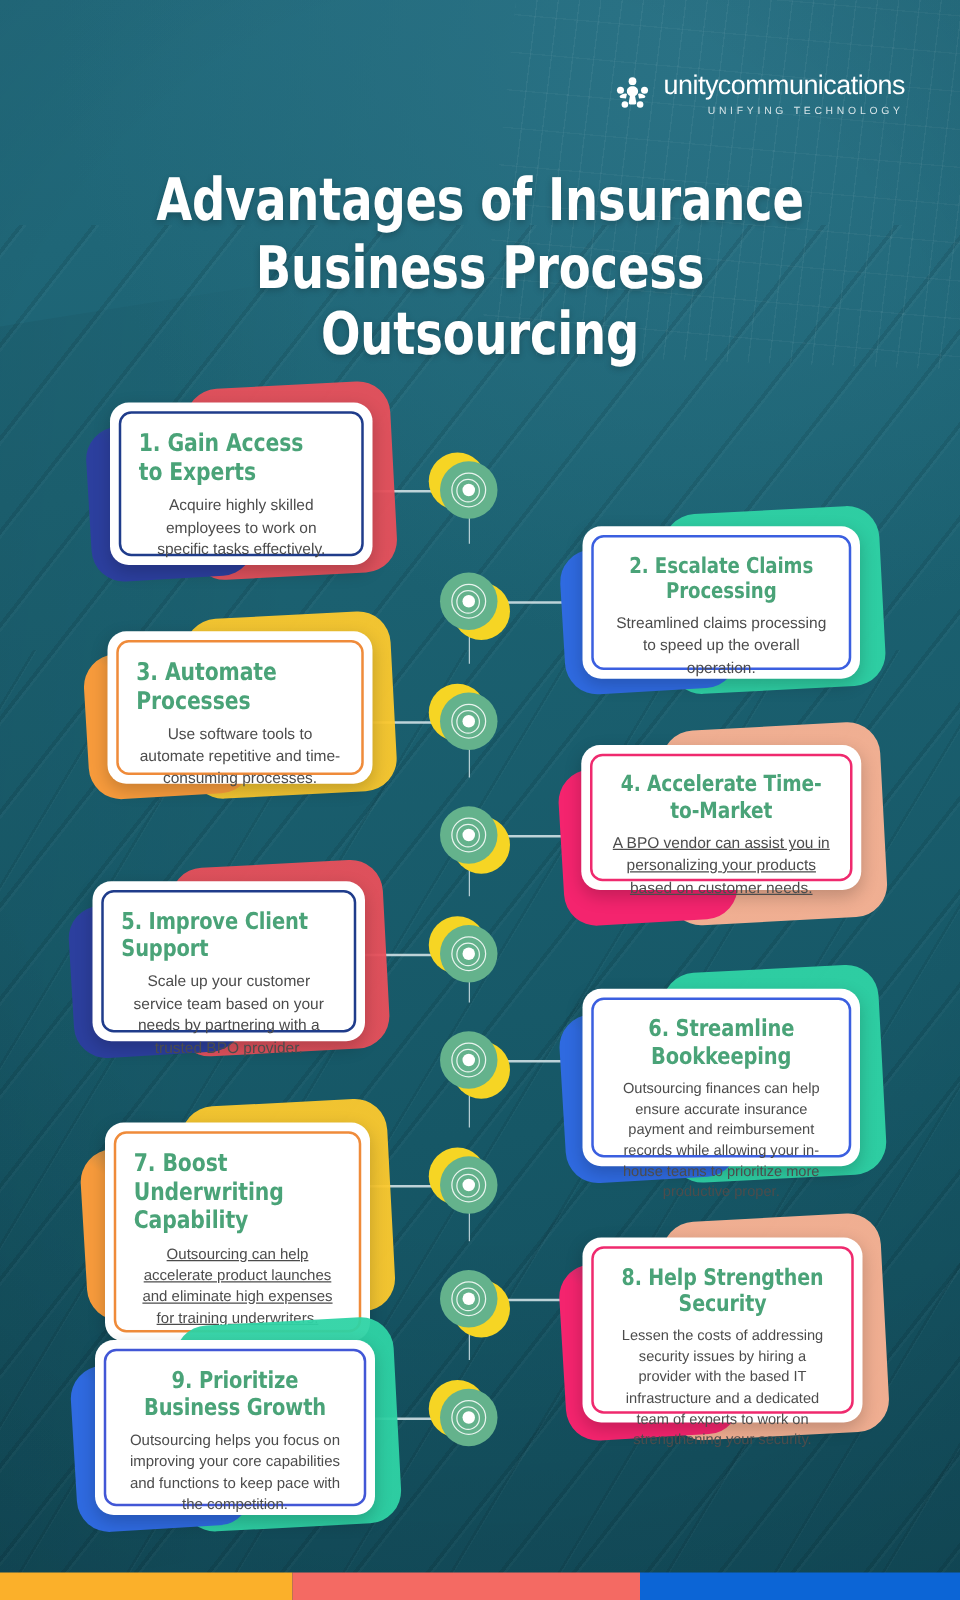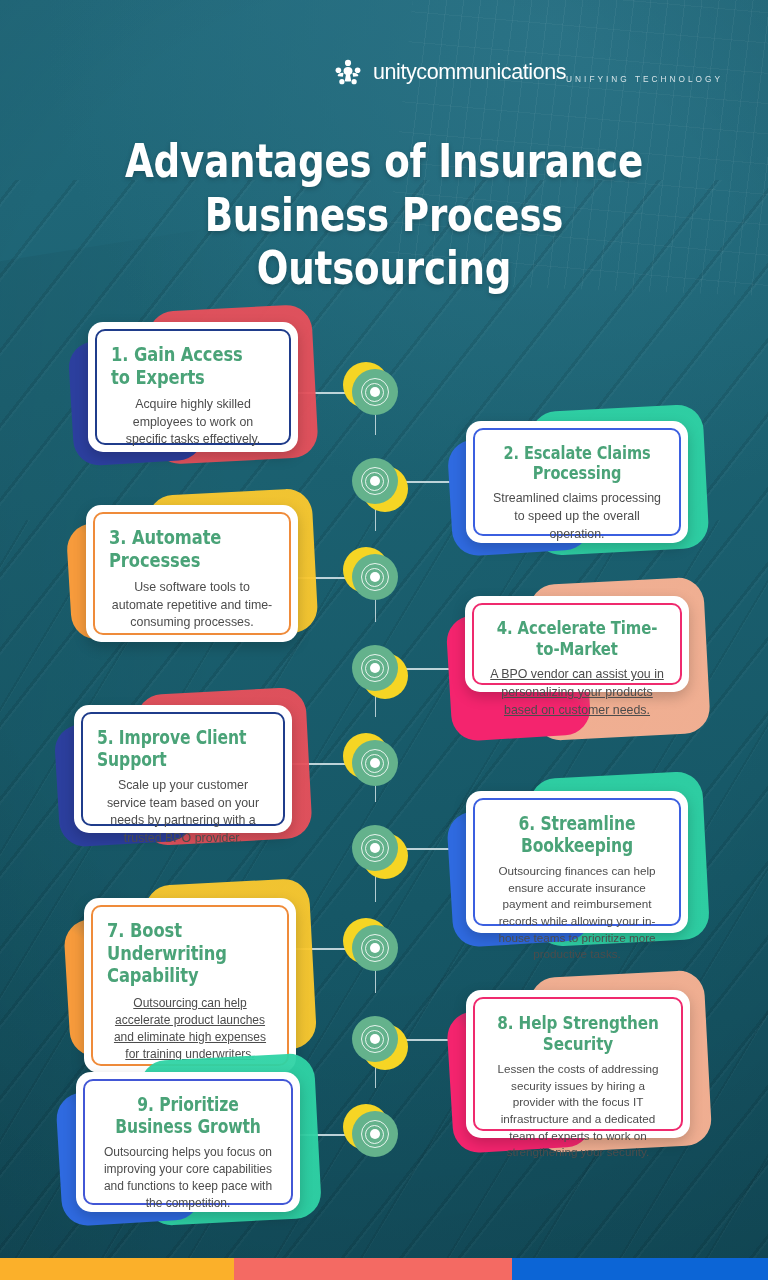--- a/index.html
+++ b/index.html
@@ -52,21 +52,21 @@
     position:absolute; inset:0;
     background: radial-gradient(120% 85% at 50% 38%, rgba(0,0,0,0) 45%, rgba(0,0,0,.17) 100%);
   }
 
   
   #logo {
     position:absolute; right:44px; top:58px;
     display:flex; align-items:center; gap:10px;
   }
   #logo-mark { width:30px; height:30px; flex:0 0 auto; }
-  #logo-text { display:flex; flex-direction:row; align-items:flex-start; }
+  #logo-text { display:flex; flex-direction:column; align-items:flex-start; }
   #logo-name {
     color:#fff; font-size:21.5px; letter-spacing:-0.4px; line-height:1;
     font-weight:400;
   }
   #logo-tag {
     color:#d6e4e8; font-size:8.3px; letter-spacing:3.0px; line-height:1;
     margin-top:4px; align-self:flex-end; padding-right:1px;
   }
 
   #title {
@@ -289,31 +289,31 @@
       <div class="card t-center" style="height: 122px;">
         <div class="card-inner" style="border-color: rgb(59, 95, 224);">
           <div class="card-title" style="font-size: 17.4px; color: rgb(74, 163, 120); text-align: center;">2. Escalate Claims Processing</div>
           <div class="card-body" style="font-size: 12.4px;">Streamlined claims processing to speed up the overall operation.</div>
         </div>
       </div>
     </div>
     <div class="card-wrap" style="left: 86px; top: 505px; width: 212px; height: 122px;">
       <div class="blob" style="left: 63.6px; top: -13.42px; width: 165.36px; height: 143.96px; background: linear-gradient(150deg, rgb(252, 201, 46), rgb(252, 201, 46)); transform: rotate(-3deg); opacity: 0.95;"></div>
       <div class="blob" style="left: -17px; top: 15.86px; width: 131.44px; height: 115.9px; background: linear-gradient(38deg, rgb(247, 155, 60), rgb(247, 155, 60) 55%, rgba(255, 255, 255, 0.06)); transform: rotate(-3.4deg);"></div>
-      <div class="card" style="height: 137px;">
+      <div class="card" style="height: 122px;">
         <div class="card-inner" style="border-color: rgb(239, 139, 58);">
           <div class="card-title" style="font-size: 19.5px; color: rgb(74, 163, 120);">3. Automate Processes</div>
           <div class="card-body" style="font-size: 12.4px;">Use software tools to automate repetitive and time-consuming processes.</div>
         </div>
       </div>
     </div>
     <div class="card-wrap" style="left: 465px; top: 596px; width: 224px; height: 132px;">
       <div class="blob" style="left: 67.2px; top: -14.52px; width: 174.72px; height: 155.76px; background: linear-gradient(150deg, rgb(251, 179, 148), rgb(251, 179, 148)); transform: rotate(-3deg); opacity: 0.95;"></div>
       <div class="blob" style="left: -16px; top: 17.16px; width: 138.88px; height: 125.4px; background: linear-gradient(38deg, rgb(244, 36, 110), rgb(244, 36, 110) 55%, rgba(255, 255, 255, 0.06)); transform: rotate(-3.4deg);"></div>
-      <div class="card t-center" style="height: 96px;">
+      <div class="card t-center" style="height: 116px;">
         <div class="card-inner" style="border-color: rgb(239, 42, 110);">
           <div class="card-title" style="font-size: 17.8px; color: rgb(74, 163, 120); text-align: center;">4. Accelerate Time-to-Market</div>
           <div class="card-body" style="font-size: 12.4px; text-decoration: underline;">A BPO vendor can assist you in personalizing your products based on customer needs.</div>
         </div>
       </div>
     </div>
     <div class="card-wrap" style="left: 74px; top: 705px; width: 218px; height: 128px;">
       <div class="blob" style="left: 65.4px; top: -14.08px; width: 170.04px; height: 151.04px; background: linear-gradient(150deg, rgb(232, 80, 91), rgb(232, 80, 91)); transform: rotate(-3deg); opacity: 0.95;"></div>
       <div class="blob" style="left: -17px; top: 16.64px; width: 135.16px; height: 121.6px; background: linear-gradient(38deg, rgb(44, 63, 158), rgb(44, 63, 158) 55%, rgba(255, 255, 255, 0.06)); transform: rotate(-3.4deg);"></div>
       <div class="card" style="height: 128px;">
@@ -322,41 +322,41 @@
           <div class="card-body" style="font-size: 12.4px;">Scale up your customer service team based on your needs by partnering with a trusted BPO provider.</div>
         </div>
       </div>
     </div>
     <div class="card-wrap" style="left: 466px; top: 791px; width: 222px; height: 142px;">
       <div class="blob" style="left: 66.6px; top: -15.62px; width: 173.16px; height: 167.56px; background: linear-gradient(150deg, rgb(47, 211, 165), rgb(47, 211, 165)); transform: rotate(-3deg); opacity: 0.95;"></div>
       <div class="blob" style="left: -16px; top: 18.46px; width: 137.64px; height: 134.9px; background: linear-gradient(38deg, rgb(47, 106, 224), rgb(47, 106, 224) 55%, rgba(255, 255, 255, 0.06)); transform: rotate(-3.4deg);"></div>
       <div class="card t-center" style="height: 142px;">
         <div class="card-inner" style="border-color: rgb(59, 95, 224);">
           <div class="card-title" style="font-size: 18.6px; color: rgb(74, 163, 120); text-align: center;">6. Streamline Bookkeeping</div>
-          <div class="card-body" style="font-size: 11.7px;">Outsourcing finances can help ensure accurate insurance payment and reimbursement records while allowing your in-house teams to prioritize more productive tasks.</div>
+          <div class="card-body" style="font-size: 11.7px;">Outsourcing finances can help ensure accurate insurance payment and reimbursement records while allowing your in-house teams to prioritize more productive proper.</div>
         </div>
       </div>
     </div>
     <div class="card-wrap" style="left: 84px; top: 898px; width: 212px; height: 144px;">
       <div class="blob" style="left: 63.6px; top: -15.84px; width: 165.36px; height: 169.92px; background: linear-gradient(150deg, rgb(252, 201, 46), rgb(252, 201, 46)); transform: rotate(-3deg); opacity: 0.95;"></div>
       <div class="blob" style="left: -17px; top: 18.72px; width: 131.44px; height: 136.8px; background: linear-gradient(38deg, rgb(247, 155, 60), rgb(247, 155, 60) 55%, rgba(255, 255, 255, 0.06)); transform: rotate(-3.4deg);"></div>
       <div class="card" style="height: 175px;">
         <div class="card-inner" style="border-color: rgb(239, 139, 58);">
           <div class="card-title" style="font-size: 19.5px; color: rgb(74, 163, 120);">7. Boost Underwriting Capability</div>
           <div class="card-body" style="font-size: 12px; text-decoration: underline;">Outsourcing can help accelerate product launches and eliminate high expenses for training underwriters.</div>
         </div>
       </div>
     </div>
     <div class="card-wrap" style="left: 466px; top: 990px; width: 224px; height: 148px;">
       <div class="blob" style="left: 67.2px; top: -16.28px; width: 174.72px; height: 174.64px; background: linear-gradient(150deg, rgb(251, 179, 148), rgb(251, 179, 148)); transform: rotate(-3deg); opacity: 0.95;"></div>
       <div class="blob" style="left: -16px; top: 19.24px; width: 138.88px; height: 140.6px; background: linear-gradient(38deg, rgb(244, 36, 110), rgb(244, 36, 110) 55%, rgba(255, 255, 255, 0.06)); transform: rotate(-3.4deg);"></div>
       <div class="card t-center" style="height: 148px;">
         <div class="card-inner" style="border-color: rgb(239, 42, 110);">
           <div class="card-title" style="font-size: 18.2px; color: rgb(74, 163, 120); text-align: center;">8. Help Strengthen Security</div>
-          <div class="card-body" style="font-size: 11.7px;">Lessen the costs of addressing security issues by hiring a provider with the focus IT infrastructure and a dedicated team of experts to work on strengthening your security.</div>
+          <div class="card-body" style="font-size: 11.7px;">Lessen the costs of addressing security issues by hiring a provider with the based IT infrastructure and a dedicated team of experts to work on strengthening your security.</div>
         </div>
       </div>
     </div>
     <div class="card-wrap" style="left: 76px; top: 1072px; width: 224px; height: 140px;">
       <div class="blob" style="left: 67.2px; top: -15.4px; width: 174.72px; height: 165.2px; background: linear-gradient(150deg, rgb(47, 211, 165), rgb(47, 211, 165)); transform: rotate(-3deg); opacity: 0.95;"></div>
       <div class="blob" style="left: -17px; top: 18.2px; width: 138.88px; height: 133px; background: linear-gradient(38deg, rgb(47, 106, 224), rgb(47, 106, 224) 55%, rgba(255, 255, 255, 0.06)); transform: rotate(-3.4deg);"></div>
       <div class="card t-center" style="height: 140px;">
         <div class="card-inner" style="border-color: rgb(66, 87, 214);">
           <div class="card-title" style="font-size: 18.6px; color: rgb(74, 163, 120); text-align: center;">9. Prioritize Business Growth</div>
           <div class="card-body" style="font-size: 12px;">Outsourcing helps you focus on improving your core capabilities and functions to keep pace with the competition.</div>

